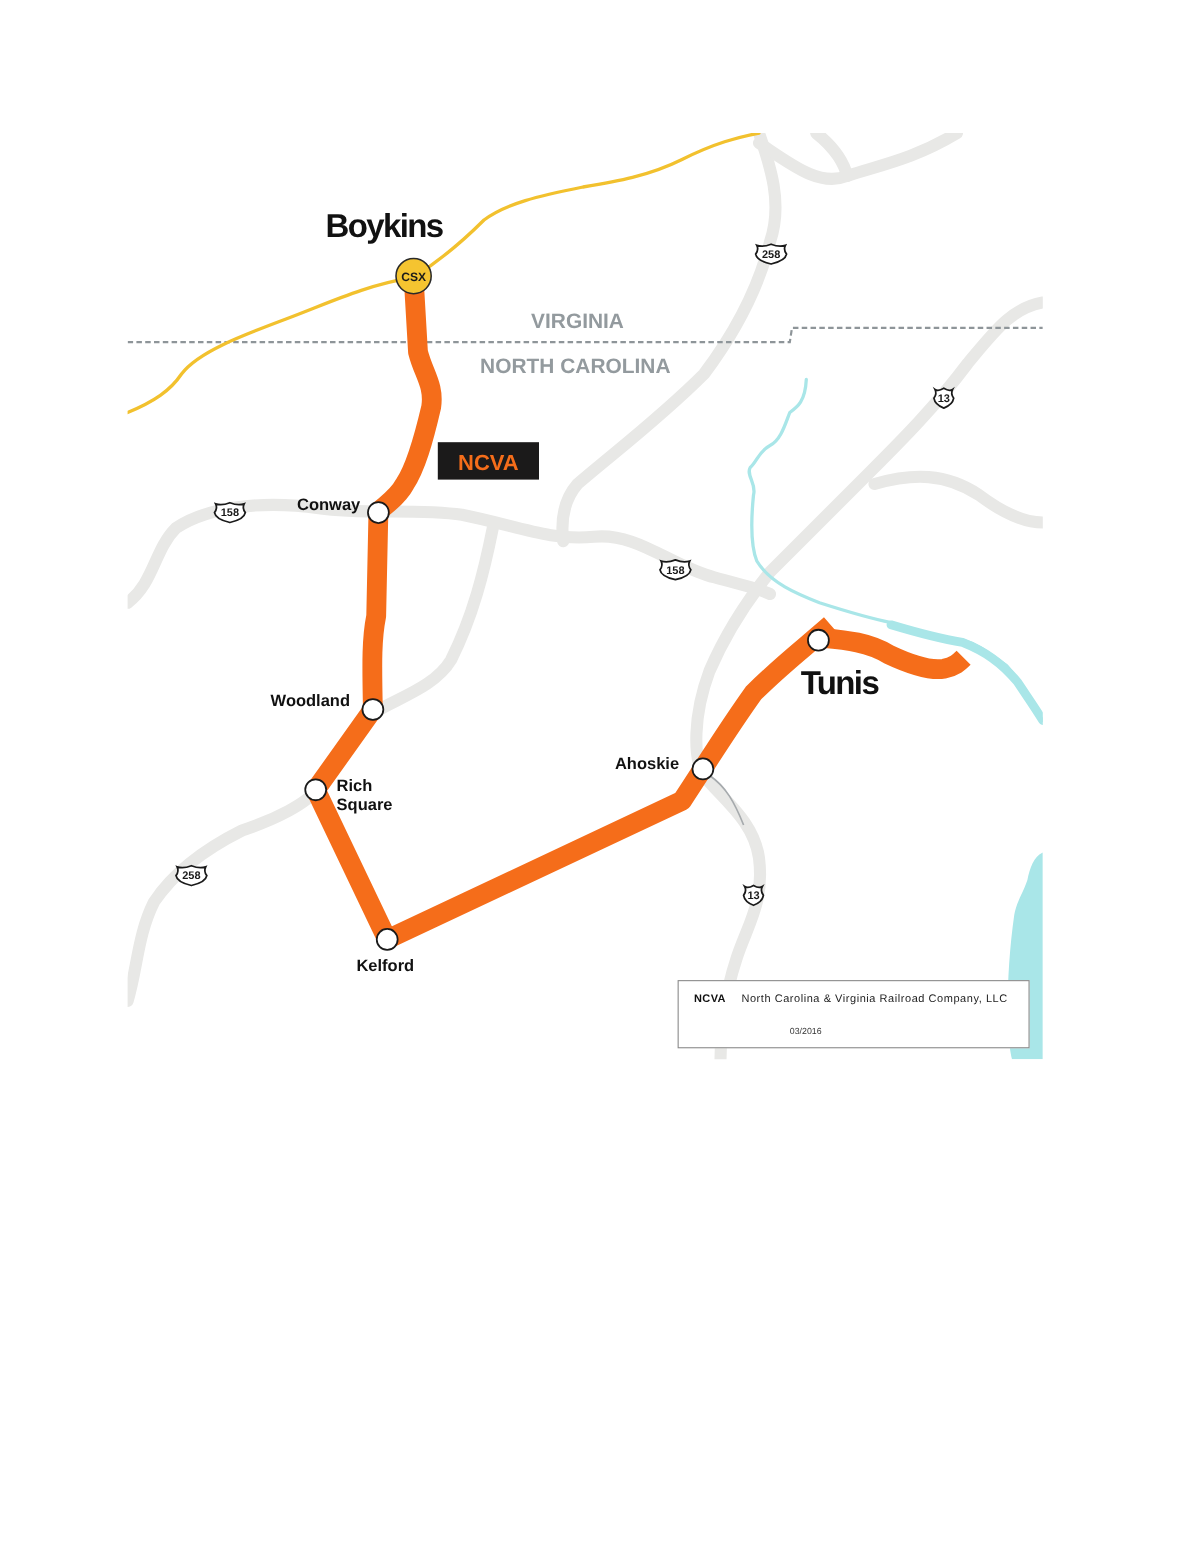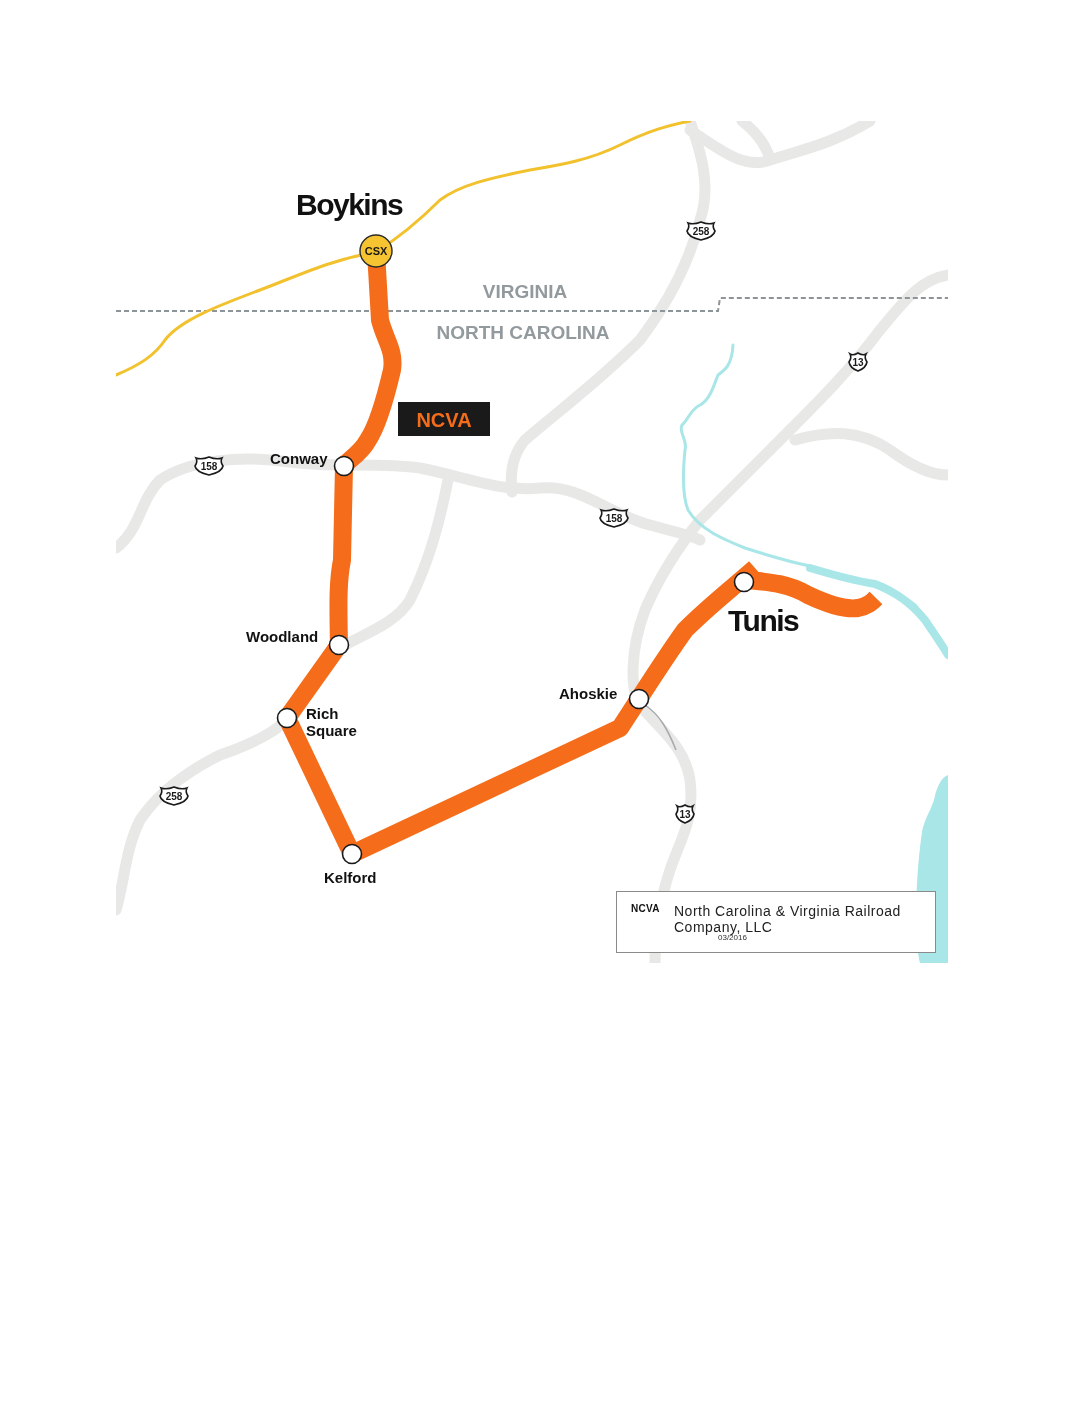--- a/index.html
+++ b/index.html
@@ -19,21 +19,21 @@
     .shield-text { font-family: "Liberation Sans", sans-serif; font-weight: bold; font-size: 10px; fill: #1a1a1a; text-anchor: middle; }
     .ncva-box { fill: #1b1a1a; }
     .ncva-text { font-family: "Liberation Sans", sans-serif; font-weight: bold; font-size: 20px; fill: #f56d1a; text-anchor: middle; }
     .csx-circle { fill: #f5c430; stroke: #2a2a2a; stroke-width: 1.4; }
     .csx-text { font-family: "Liberation Sans", sans-serif; font-weight: bold; font-size: 11px; fill: #1a1a1a; text-anchor: middle; }
     .legend {
       position: absolute; left: 616px; top: 891px; width: 320px; height: 62px;
       border: 1.5px solid #8a8a8a; background: #ffffff; box-sizing: border-box;
     }
     .legend-abbr { position: absolute; left: 14px; top: 11px; font-family: "Liberation Sans", sans-serif; font-weight: bold; font-size: 10px; color: #111; letter-spacing: 0.3px; }
-    .legend-name { position: absolute; left: 57px; top: 11px; font-family: "Liberation Sans", sans-serif; font-size: 14px; color: #222; letter-spacing: 0.5px; }
+    .legend-name { position: absolute; left: 57px; top: 11px; font-family: "Liberation Sans", sans-serif; font-size: 10px; color: #222; letter-spacing: 0.5px; }
     .legend-date { position: absolute; left: 57px; top: 41px; font-family: "Liberation Sans", sans-serif; font-size: 8px; color: #333; padding-left: 44px; }
   </style>
 </head>
 <body>
 
 <svg id="map" viewBox="0 0 1088 1408" xmlns="http://www.w3.org/2000/svg">
   <defs>
     <clipPath id="frame">
         <rect x="116" y="121" width="832" height="842"></rect>
       </clipPath>

